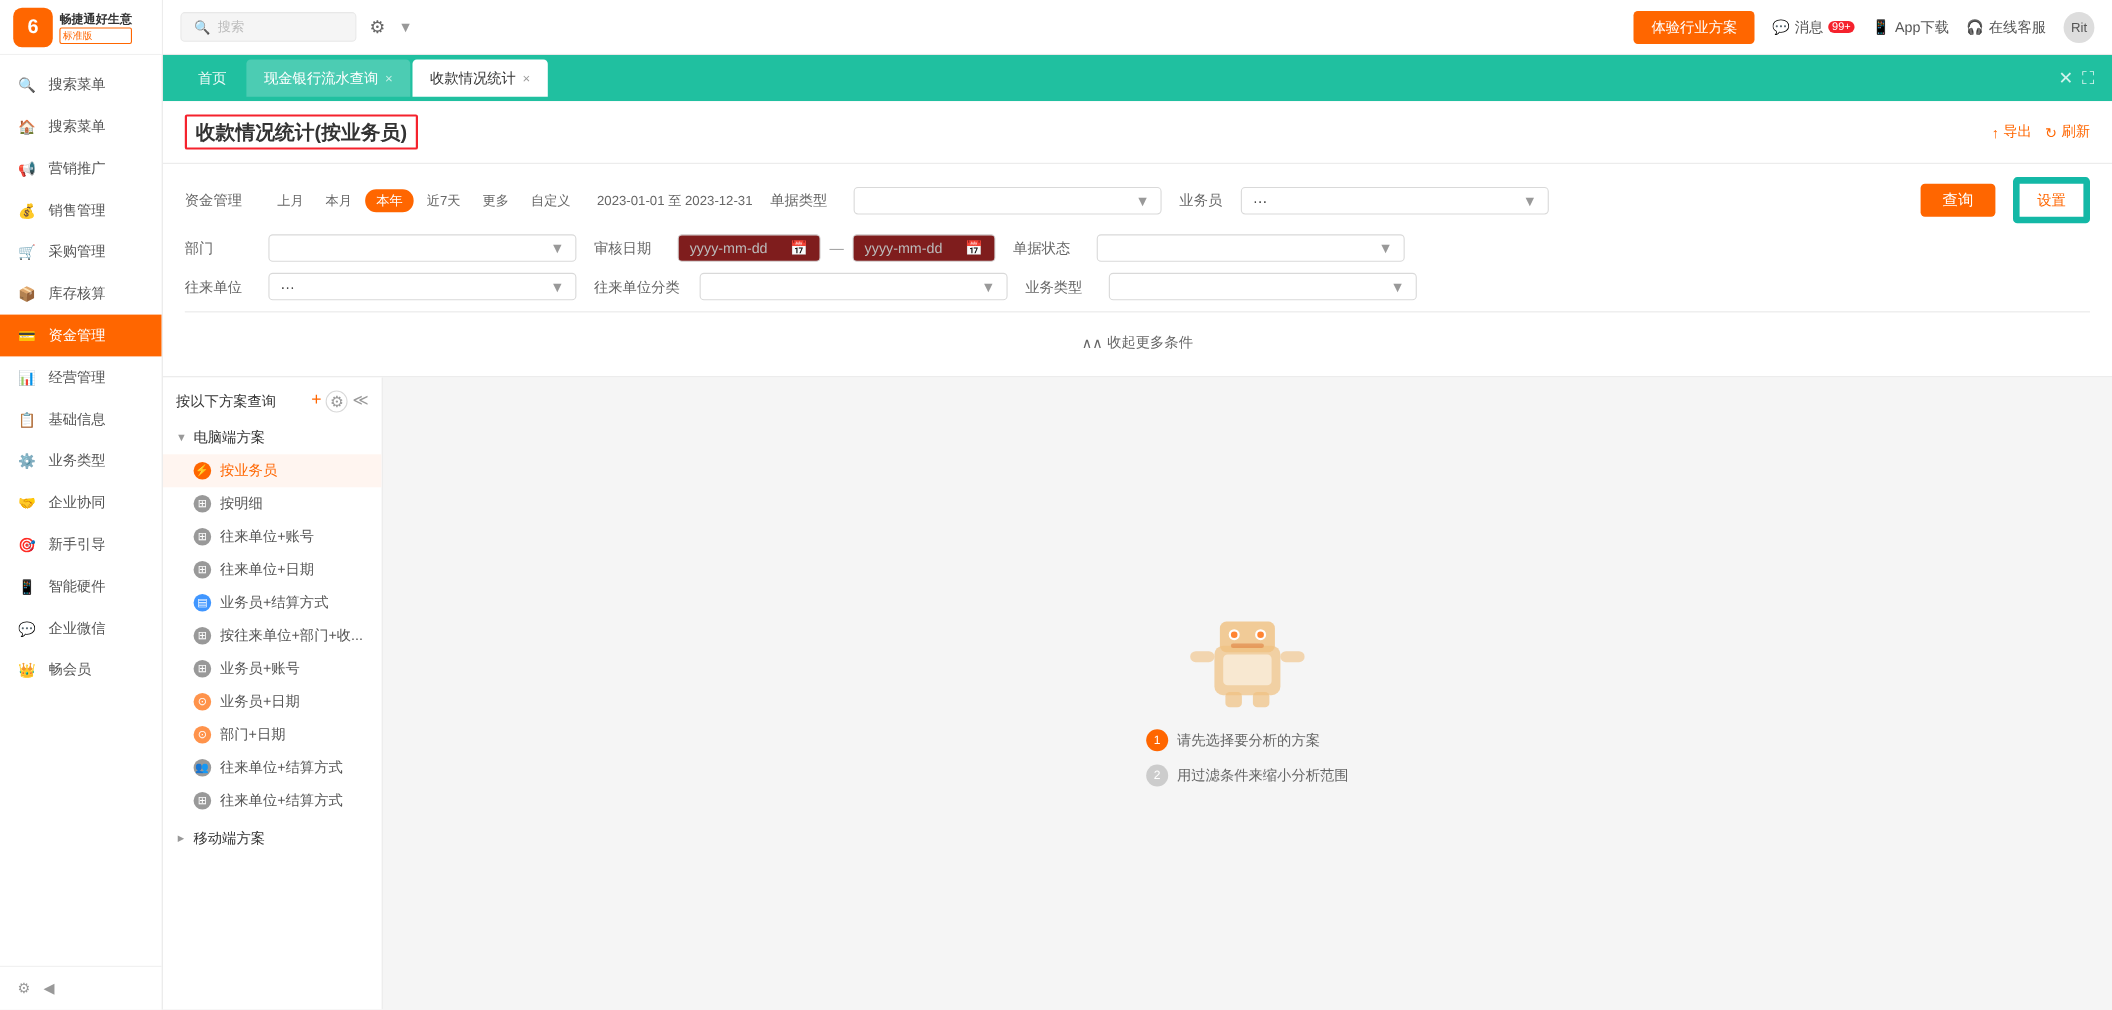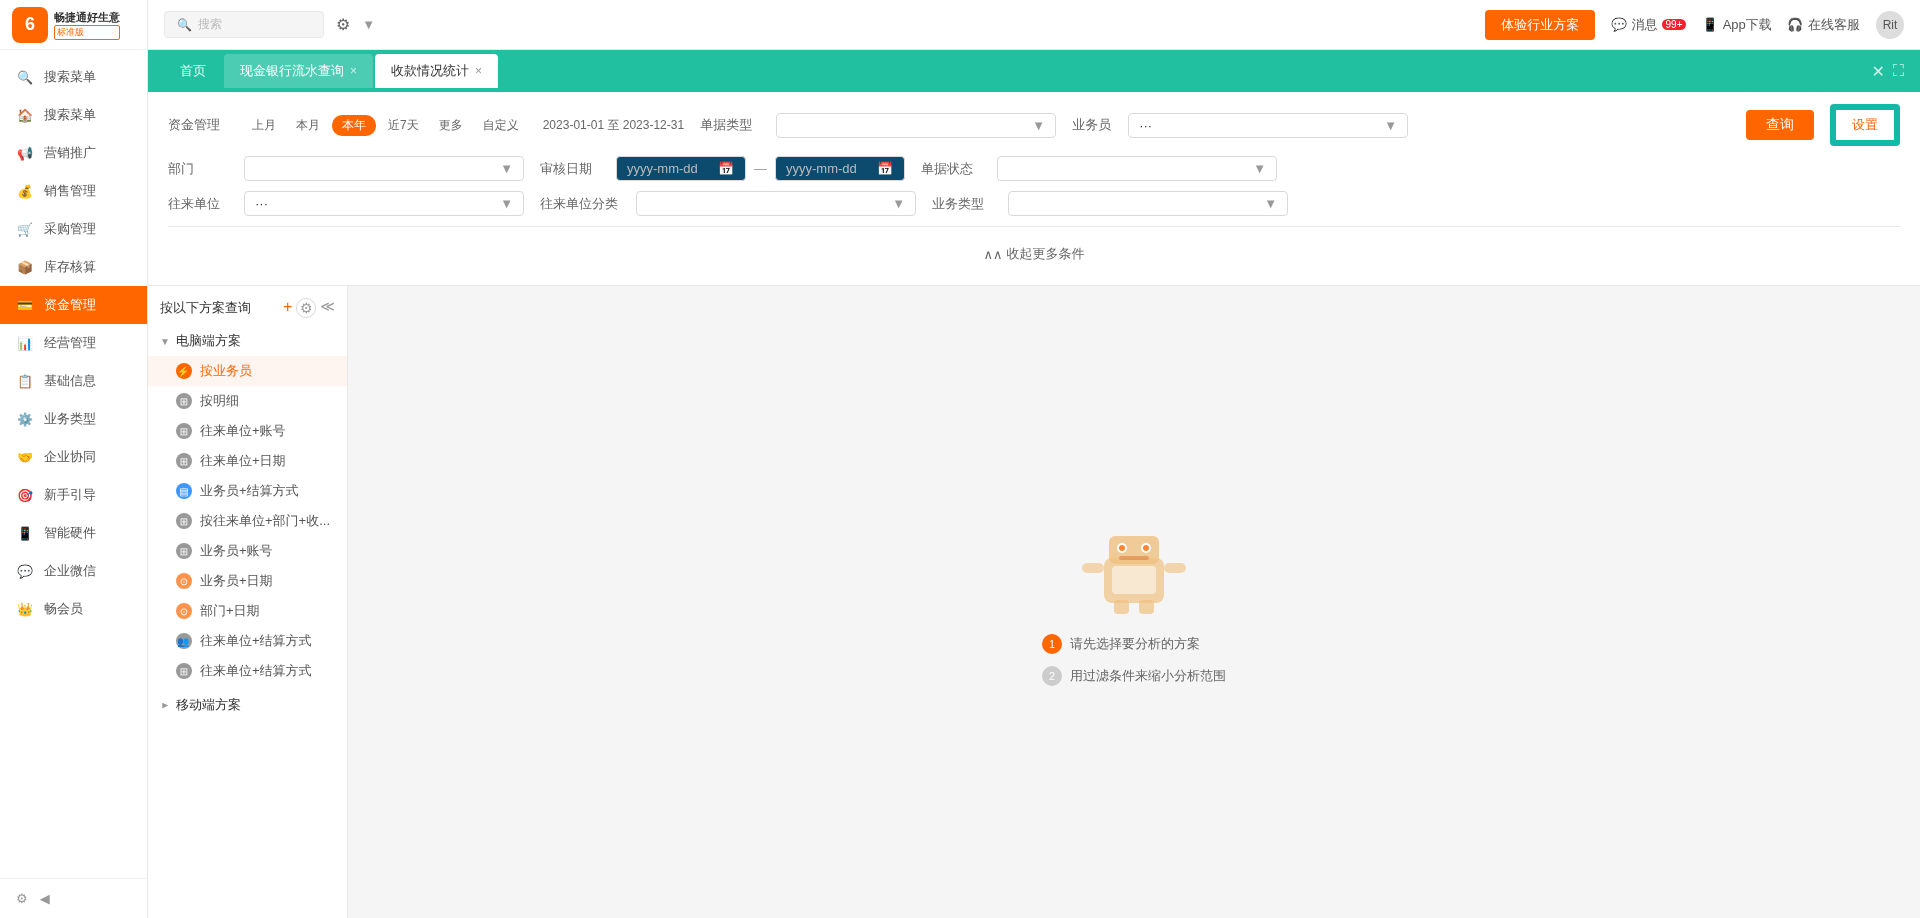--- a/index.html
+++ b/index.html
@@ -51,21 +51,21 @@
     .filter-panel { background: #fff; margin: 0; padding: 12px 20px; border-bottom: 1px solid #e8e8e8; }
     .filter-row { display: flex; align-items: center; gap: 16px; margin-bottom: 10px; flex-wrap: wrap; }
     .filter-row:last-child { margin-bottom: 0; }
     .filter-label { color: #666; font-size: 13px; min-width: 60px; }
     .date-tabs { display: flex; gap: 4px; }
     .date-tab { padding: 2px 8px; font-size: 12px; color: #666; cursor: pointer; border-radius: 2px; }
     .date-tab.active { background: #f60; color: white; border-radius: 10px; padding: 2px 10px; }
     .date-range { color: #666; font-size: 12px; }
     .filter-select { border: 1px solid #d9d9d9; border-radius: 4px; padding: 4px 10px; font-size: 13px; color: #333; display: flex; align-items: center; gap: 8px; cursor: pointer; min-width: 200px; background: white; }
     .filter-select .arrow { color: #999; margin-left: auto; }
-    .filter-input { border: 1px solid #d9d9d9; border-radius: 4px; padding: 4px 10px; font-size: 13px; color: #bbb; display: flex; align-items: center; gap: 4px; min-width: 160px; background: #0c4a6e; }
+    .filter-input { border: 1px solid #d9d9d9; border-radius: 4px; padding: 4px 10px; font-size: 13px; color: #bbb; display: flex; align-items: center; gap: 4px; min-width: 160px; background: #7f1d1d; }
     .filter-dash { color: #999; }
     .query-btn { background: #f60; color: white; border: none; border-radius: 4px; padding: 6px 20px; font-size: 14px; cursor: pointer; }
     .settings-btn { background: white; color: #f60; border: 6px solid #14b8a6; border-radius: 4px; padding: 6px 16px; font-size: 13px; cursor: pointer; }
     .collapse-btn { display: flex; align-items: center; justify-content: center; color: #666; cursor: pointer; font-size: 13px; gap: 4px; margin-top: 8px; }
 
     
     .main-body { display: flex; flex: 1; overflow: hidden; }
     .left-panel { width: 200px; background: #fff; border-right: 1px solid #e8e8e8; overflow-y: auto; flex-shrink: 0; }
     .left-panel-header { display: flex; align-items: center; padding: 12px 12px 8px; gap: 6px; }
     .left-panel-title { font-size: 13px; color: #333; flex: 1; }
@@ -217,20 +217,33 @@
       <span class="tab-close">×</span>
     </div>
     <div class="tabs-right">
       <span style="color:rgba(255,255,255,0.8);cursor:pointer;">✕</span>
       <span style="color:rgba(255,255,255,0.8);cursor:pointer;">⛶</span>
     </div>
   </div>
 
   <div class="content">
 
+    <div class="page-header">
+      <div class="page-title">收款情况统计(按业务员)</div>
+      <div class="page-actions">
+        <div class="action-btn">
+          <span>↑</span>
+          <span>导出</span>
+        </div>
+        <div class="action-btn">
+          <span>↻</span>
+          <span>刷新</span>
+        </div>
+      </div>
+    </div>
 
     <div class="filter-panel">
 
       <div class="filter-row">
         <span class="filter-label">资金管理</span>
         <div class="date-tabs">
           <span class="date-tab">上月</span>
           <span class="date-tab">本月</span>
           <span class="date-tab active">本年</span>
           <span class="date-tab">近7天</span>

